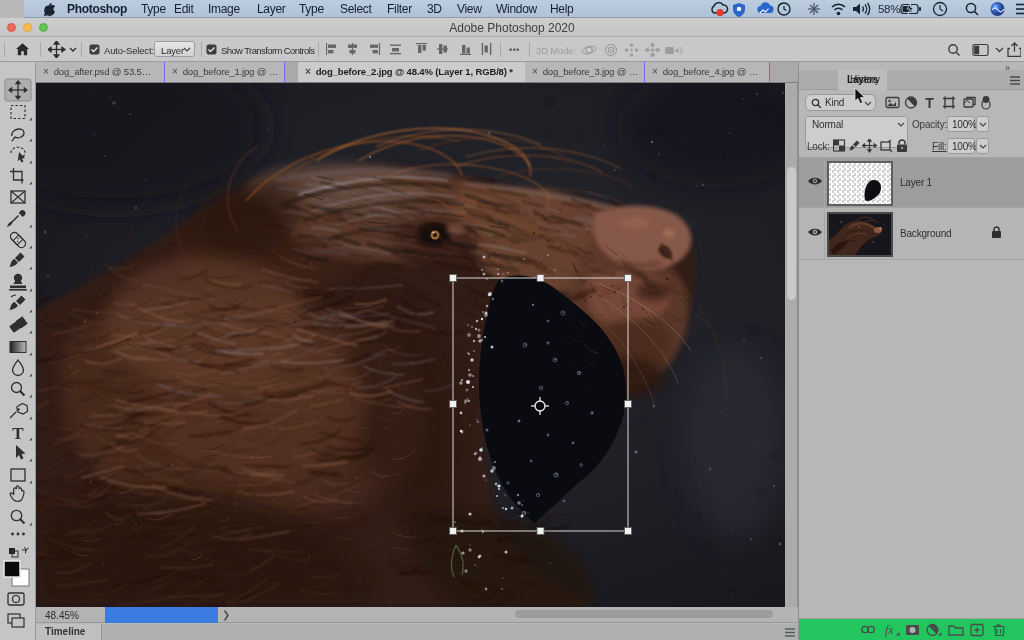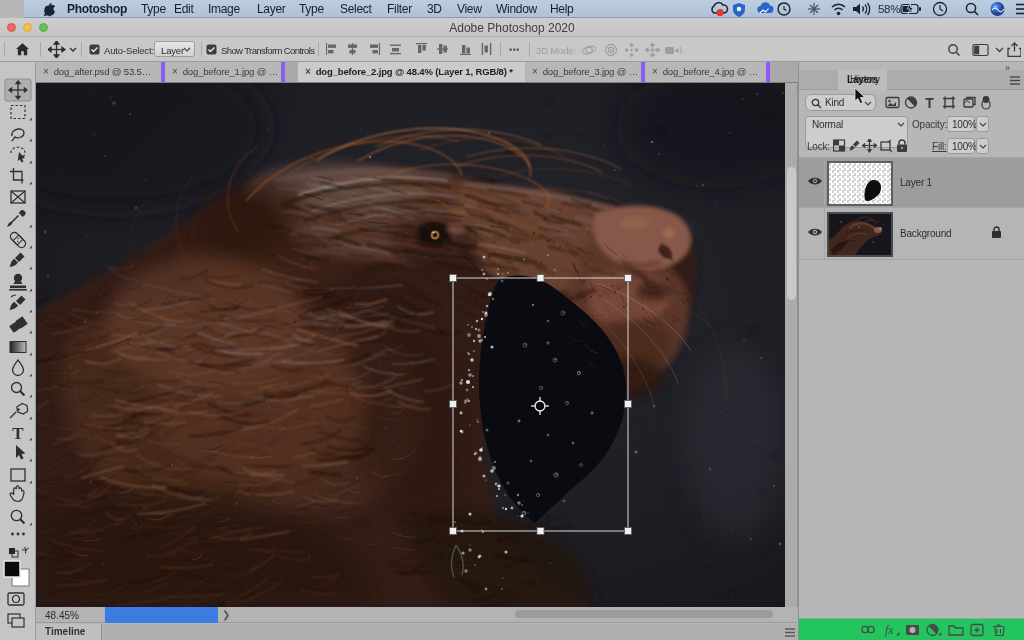--- a/index.html
+++ b/index.html
@@ -26,21 +26,21 @@
     border-bottom:1px solid #9b9b9b; font-size:9.5px; letter-spacing:-0.15px; color:#2d2d2d; }
   .osep { position:absolute; top:5px; width:1px; height:15px; background:#a8a8a8; }
   .otxt { position:absolute; top:8px; }
   .combo { position:absolute; background:linear-gradient(#e6e6e6,#d2d2d2);
     border:1px solid #9e9e9e; border-radius:3px; font-size:9.5px; color:#2a2a2a; }
 
   
   #tabbar { left:36px; top:62px; width:762px; height:21px; background:#a9a9a9;
     border-bottom:1px solid #7e7e7e; font-size:9.5px; letter-spacing:-0.15px; color:#3a3a3a; }
   .dtab { position:absolute; top:0; height:20px; background:#b7b7b7;
-    border-right:4px solid #8b5cf6; padding:4px 8px 0 7px; white-space:nowrap; }
+    border-right:1px solid #8b5cf6; padding:4px 8px 0 7px; white-space:nowrap; }
   .dtab .x { color:#4a4a4a; margin-right:5px; font-size:10px; }
   .dtab.active { background:#cbcbcb; color:#1d1d1d; font-weight:bold; }
 
   
   #toolbar { left:0; top:62px; width:36px; height:578px; background:#c5c5c5;
     border-right:1px solid #9b9b9b; }
 
   
   #canvas { left:36px; top:83px; width:749px; height:524px; background:#1d1d23; }
 

